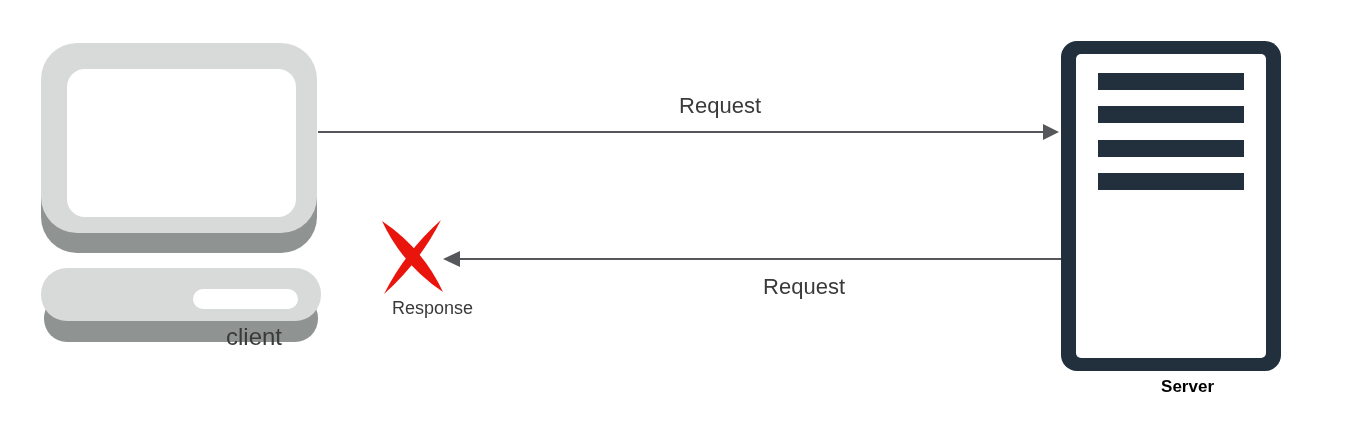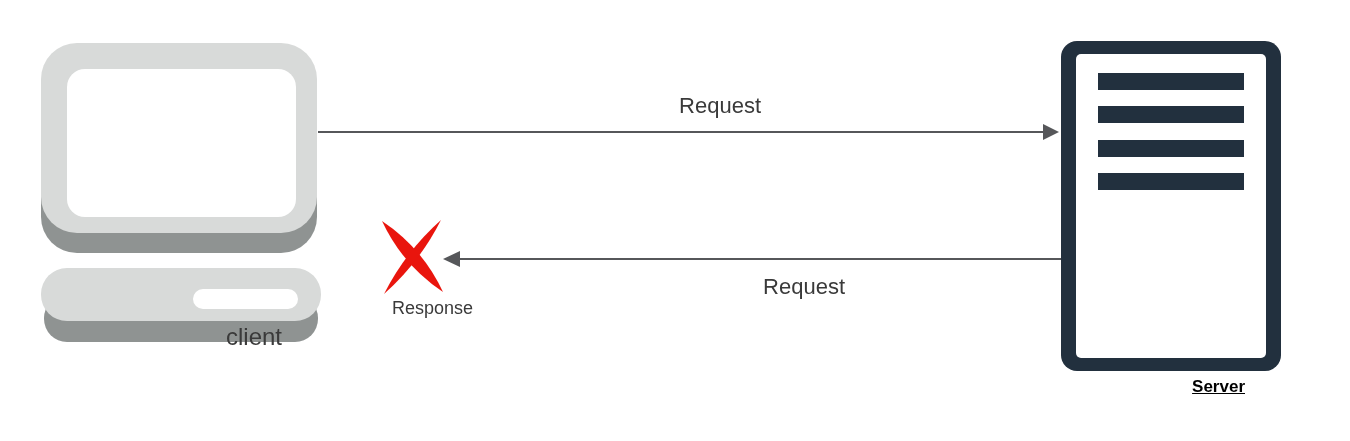--- a/index.html
+++ b/index.html
@@ -59,22 +59,22 @@
   }
   .slot {
     position: absolute; left: 22px; width: 146px; height: 17px;
     background: var(--server-navy);
   }
   .slot1 { top: 19px; }
   .slot2 { top: 52px; }
   .slot3 { top: 86px; }
   .slot4 { top: 119px; }
   .server-label {
-    left: 1045px; top: 377px; width: 200px; font-size: 17px;
-    font-weight: bold; color: var(--server-label-color); text-decoration: underline;
+    left: 1014px; top: 377px; width: 200px; font-size: 17px;
+    font-weight: bold; color: var(--server-label-color);
   }
 
   
   .line { position: absolute; height: 2px; background: var(--arrow-gray); }
   .request-line { left: 318px; top: 131px; width: 727px; }
   .response-line { left: 459px; top: 258px; width: 602px; }
   .arrow-right {
     position: absolute; left: 1043px; top: 124px; width: 0; height: 0;
     border-top: 8px solid transparent; border-bottom: 8px solid transparent;
     border-left: 16px solid var(--arrow-gray);

